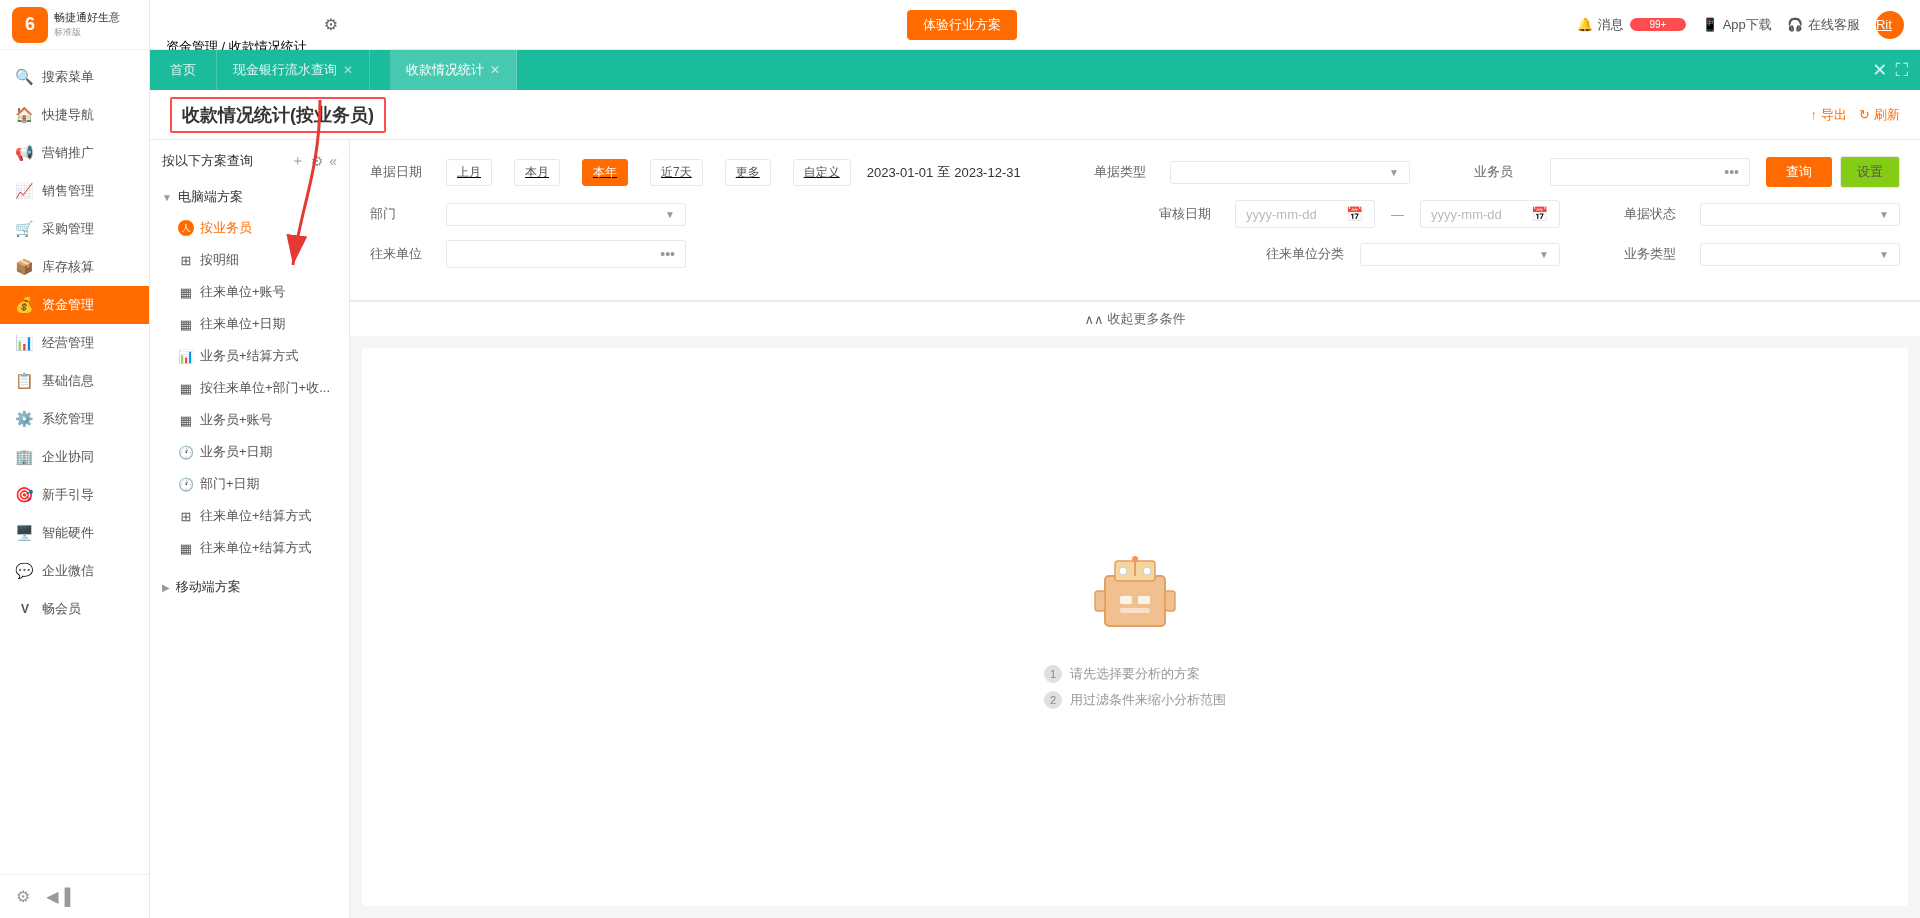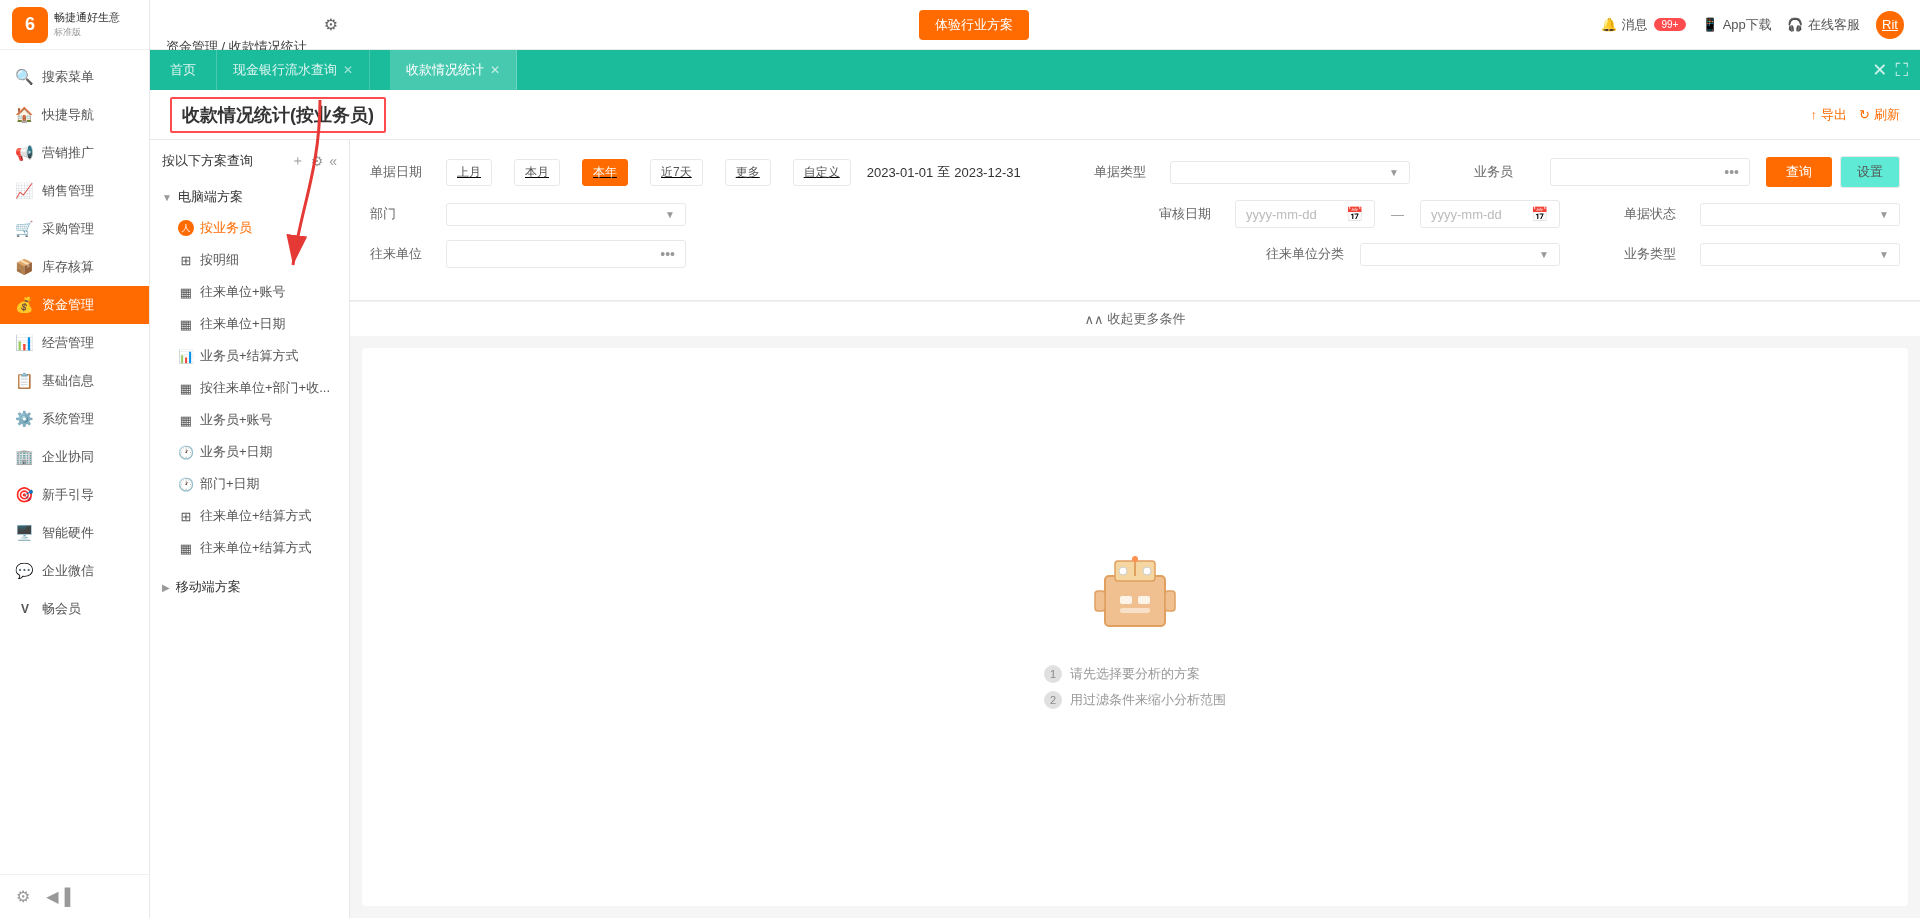--- a/index.html
+++ b/index.html
@@ -68,46 +68,46 @@
       height: 50px;
       background: #fff;
       display: flex;
       align-items: center;
       justify-content: space-between;
       padding: 0 16px;
       border-bottom: 1px solid #e8e8e8;
       flex-shrink: 0;
     }
     .header-left { display: flex; align-items: center; gap: 8px; }
-    .header-breadcrumb { color: #404040; font-size: 12px; display: flex; align-items: center; gap: 4px; margin-top: 44px; }
+    .header-breadcrumb { color: #000000; font-size: 12px; display: flex; align-items: center; gap: 4px; margin-top: 44px; }
     .header-gear { width: 32px; height: 32px; display: flex; align-items: center; justify-content: center; cursor: pointer; color: #666; font-size: 16px; }
     .trial-btn {
       background: #ff6b00;
       color: #fff;
       border: none;
       padding: 6px 16px;
       border-radius: 4px;
       cursor: pointer;
       font-size: 13px;
     }
     .header-right { display: flex; align-items: center; gap: 16px; color: #555; font-size: 13px; }
     .header-right-item { display: flex; align-items: center; gap: 4px; cursor: pointer; }
     .badge-red {
       background: #ff4d4f;
       color: #fff;
       border-radius: 8px;
       font-size: 10px;
-      padding: 1px 8px;
+      padding: 1px 20px;
       margin-left: 2px;
     }
     .user-avatar {
       width: 28px; height: 28px;
       background: #ff6b00;
       border-radius: 50%;
-      display: flex; align-items: center; justify-content: center;
+      display: flex; align-items: center; justify-content: flex-start;
       color: #fff; font-size: 12px; text-decoration: underline;
     }
 
     
     .tab-bar {
       height: 40px;
       background: #1abc9c;
       display: flex;
       align-items: center;
       padding: 0 0;
@@ -259,21 +259,21 @@
       cursor: pointer;
       font-size: 13px;
       color: #bbb;
       min-width: 160px;
     }
     .filter-dash { color: #999; }
     .filter-calendar { color: #bbb; font-size: 14px; }
     .filter-dots { color: #999; font-size: 14px; cursor: pointer; }
     .filter-actions { display: flex; align-items: center; gap: 8px; margin-left: auto; }
     .query-btn { background: #ff6b00; color: #fff; border: none; padding: 6px 20px; border-radius: 3px; cursor: pointer; font-size: 13px; }
-    .settings-btn { background: #5eead4; color: #555; border: 1px solid #e8e8e8; padding: 6px 16px; border-radius: 3px; cursor: pointer; font-size: 13px; }
+    .settings-btn { background: #84cc16; color: #555; border: 1px solid #e8e8e8; padding: 6px 16px; border-radius: 3px; cursor: pointer; font-size: 13px; }
 
     
     .collapse-bar {
       display: flex;
       justify-content: center;
       align-items: center;
       padding: 8px;
       background: #fff;
       cursor: pointer;
       color: #666;

